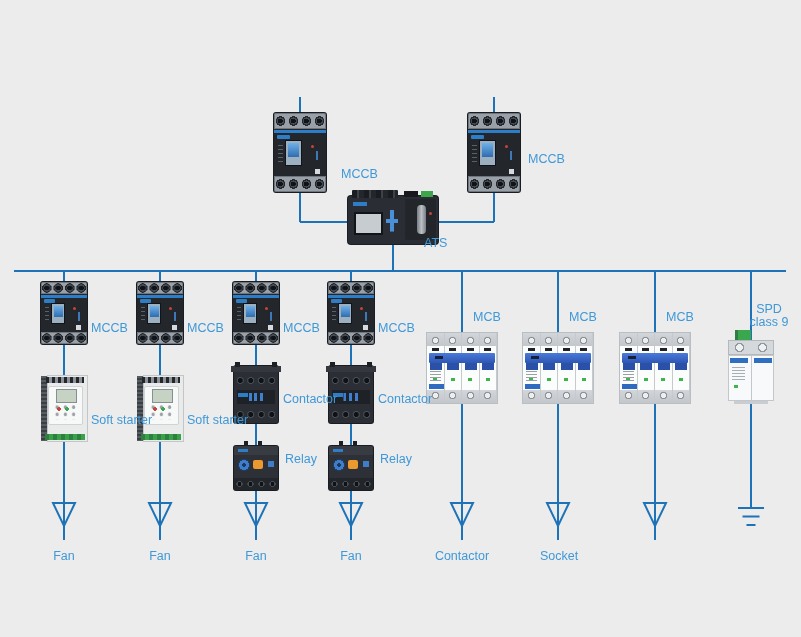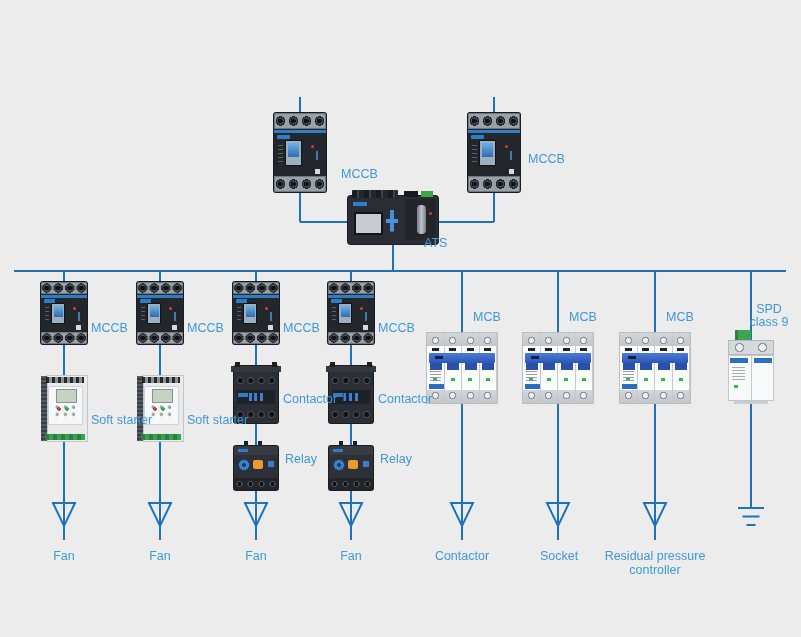--- a/index.html
+++ b/index.html
@@ -371,15 +371,14 @@
   <div class="lbl" style="left:666px;top:310px">MCB</div>
 
   <div class="lbl center" style="left:747px;top:303px;width:44px;line-height:13px">SPD class 9</div>
 
   <div class="lbl center" style="left:-6px;top:549px;width:140px">Fan</div>
   <div class="lbl center" style="left:90px;top:549px;width:140px">Fan</div>
   <div class="lbl center" style="left:186px;top:549px;width:140px">Fan</div>
   <div class="lbl center" style="left:281px;top:549px;width:140px">Fan</div>
   <div class="lbl center" style="left:392px;top:549px;width:140px">Contactor</div>
   <div class="lbl center" style="left:489px;top:549px;width:140px">Socket</div>
-  <div class="lbl center" style="left:585px;top:549px;width:140px">Residual pressure controller</div>
 
 </div>
 
 </body></html>

